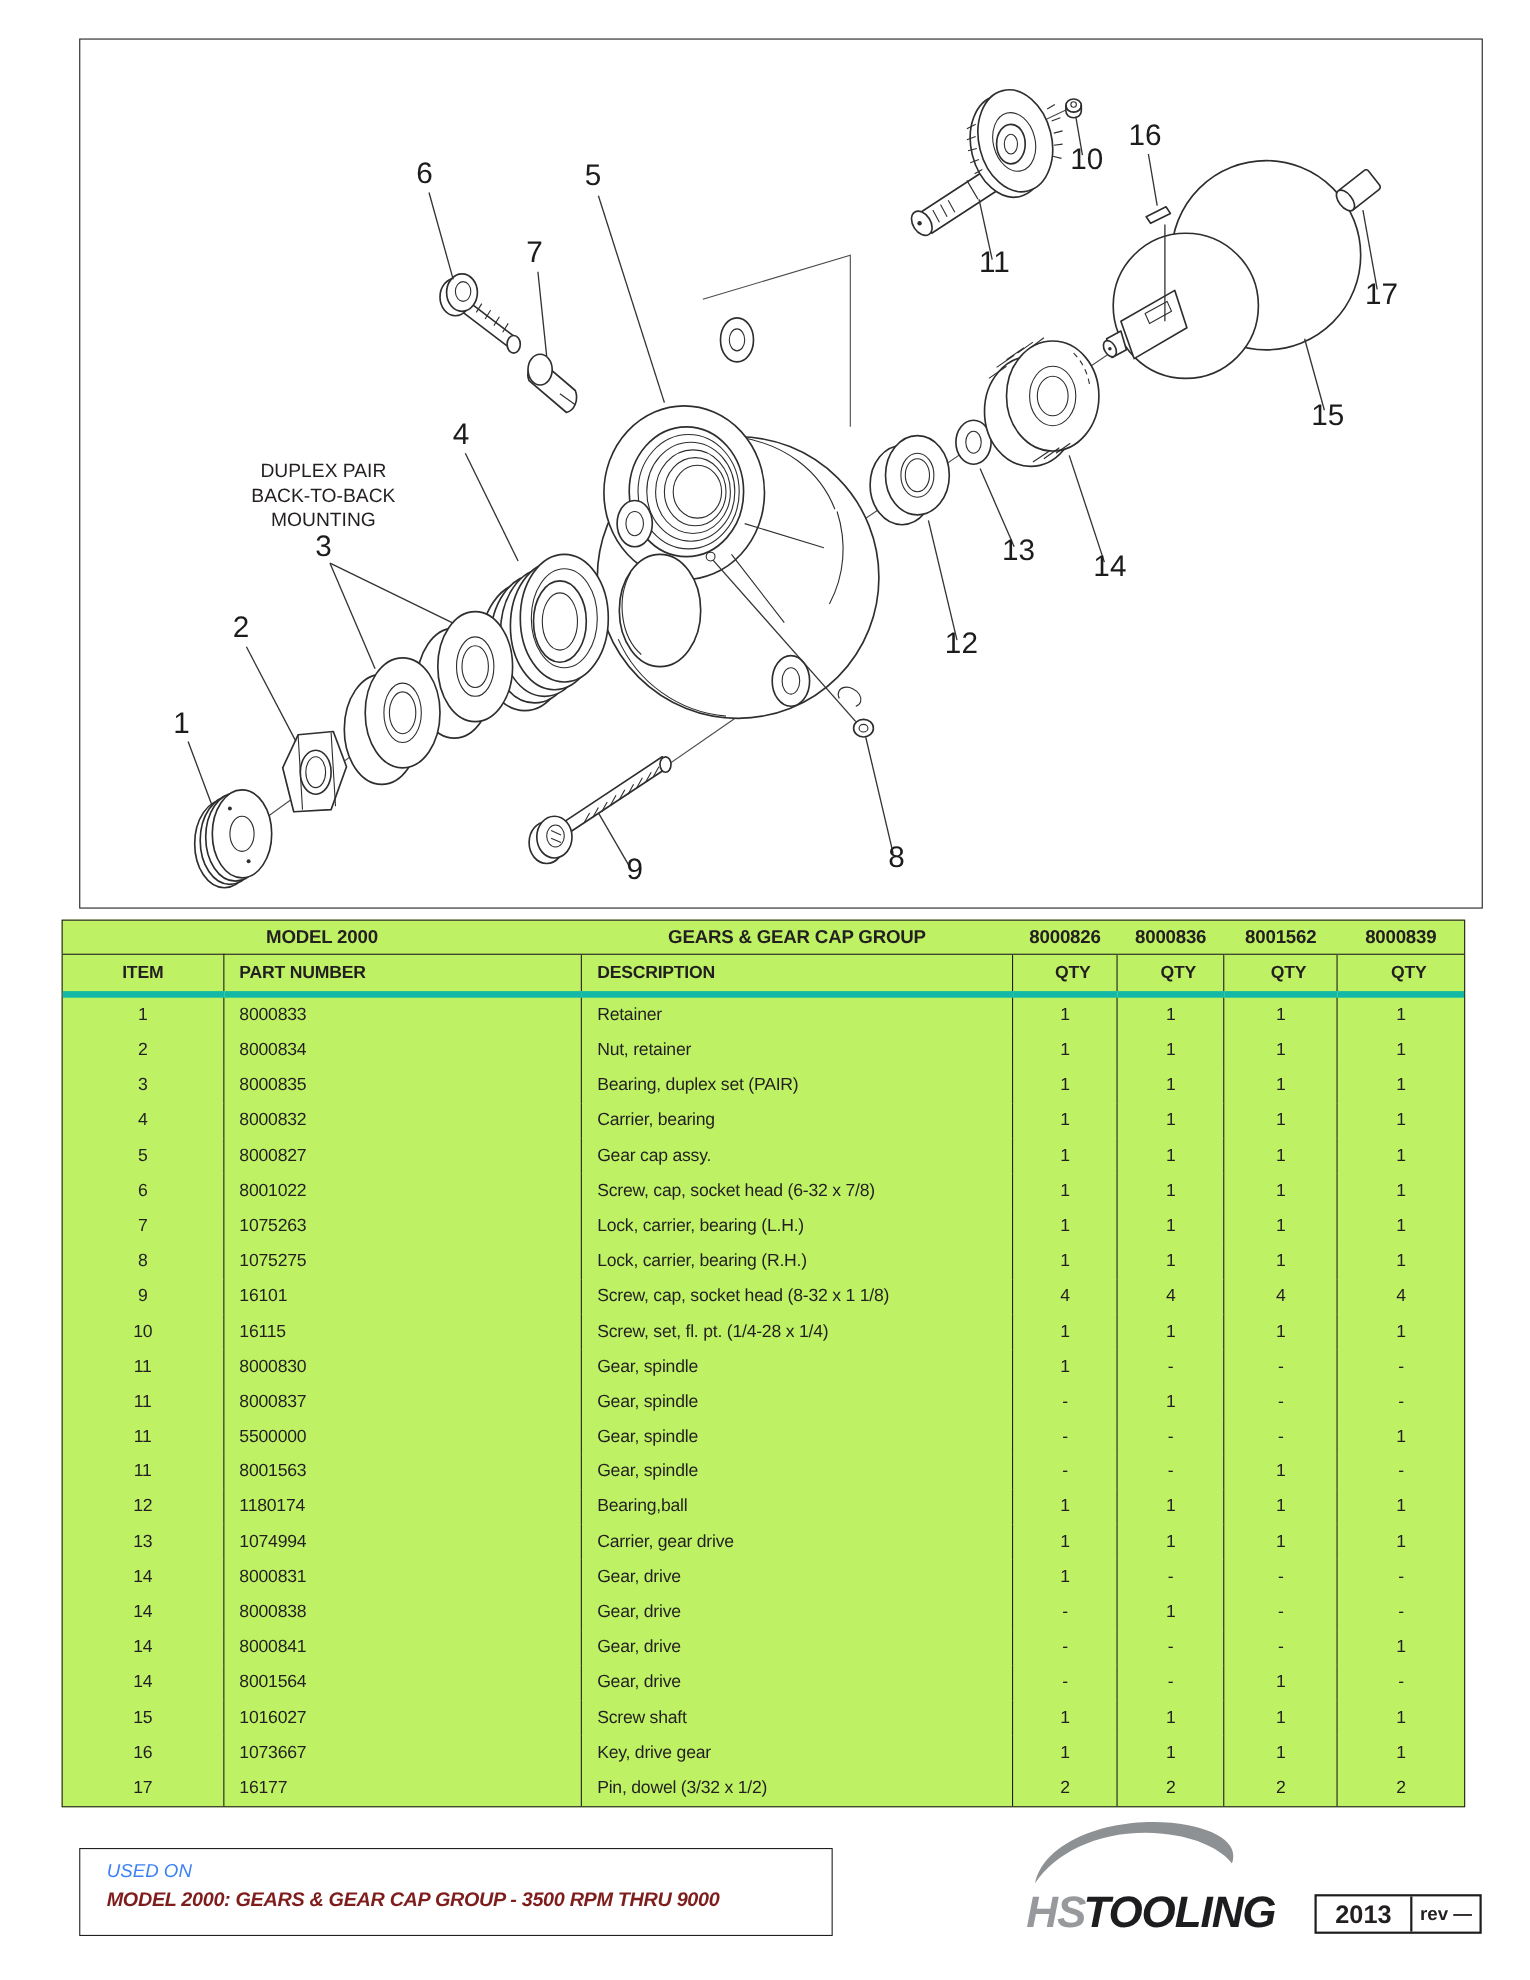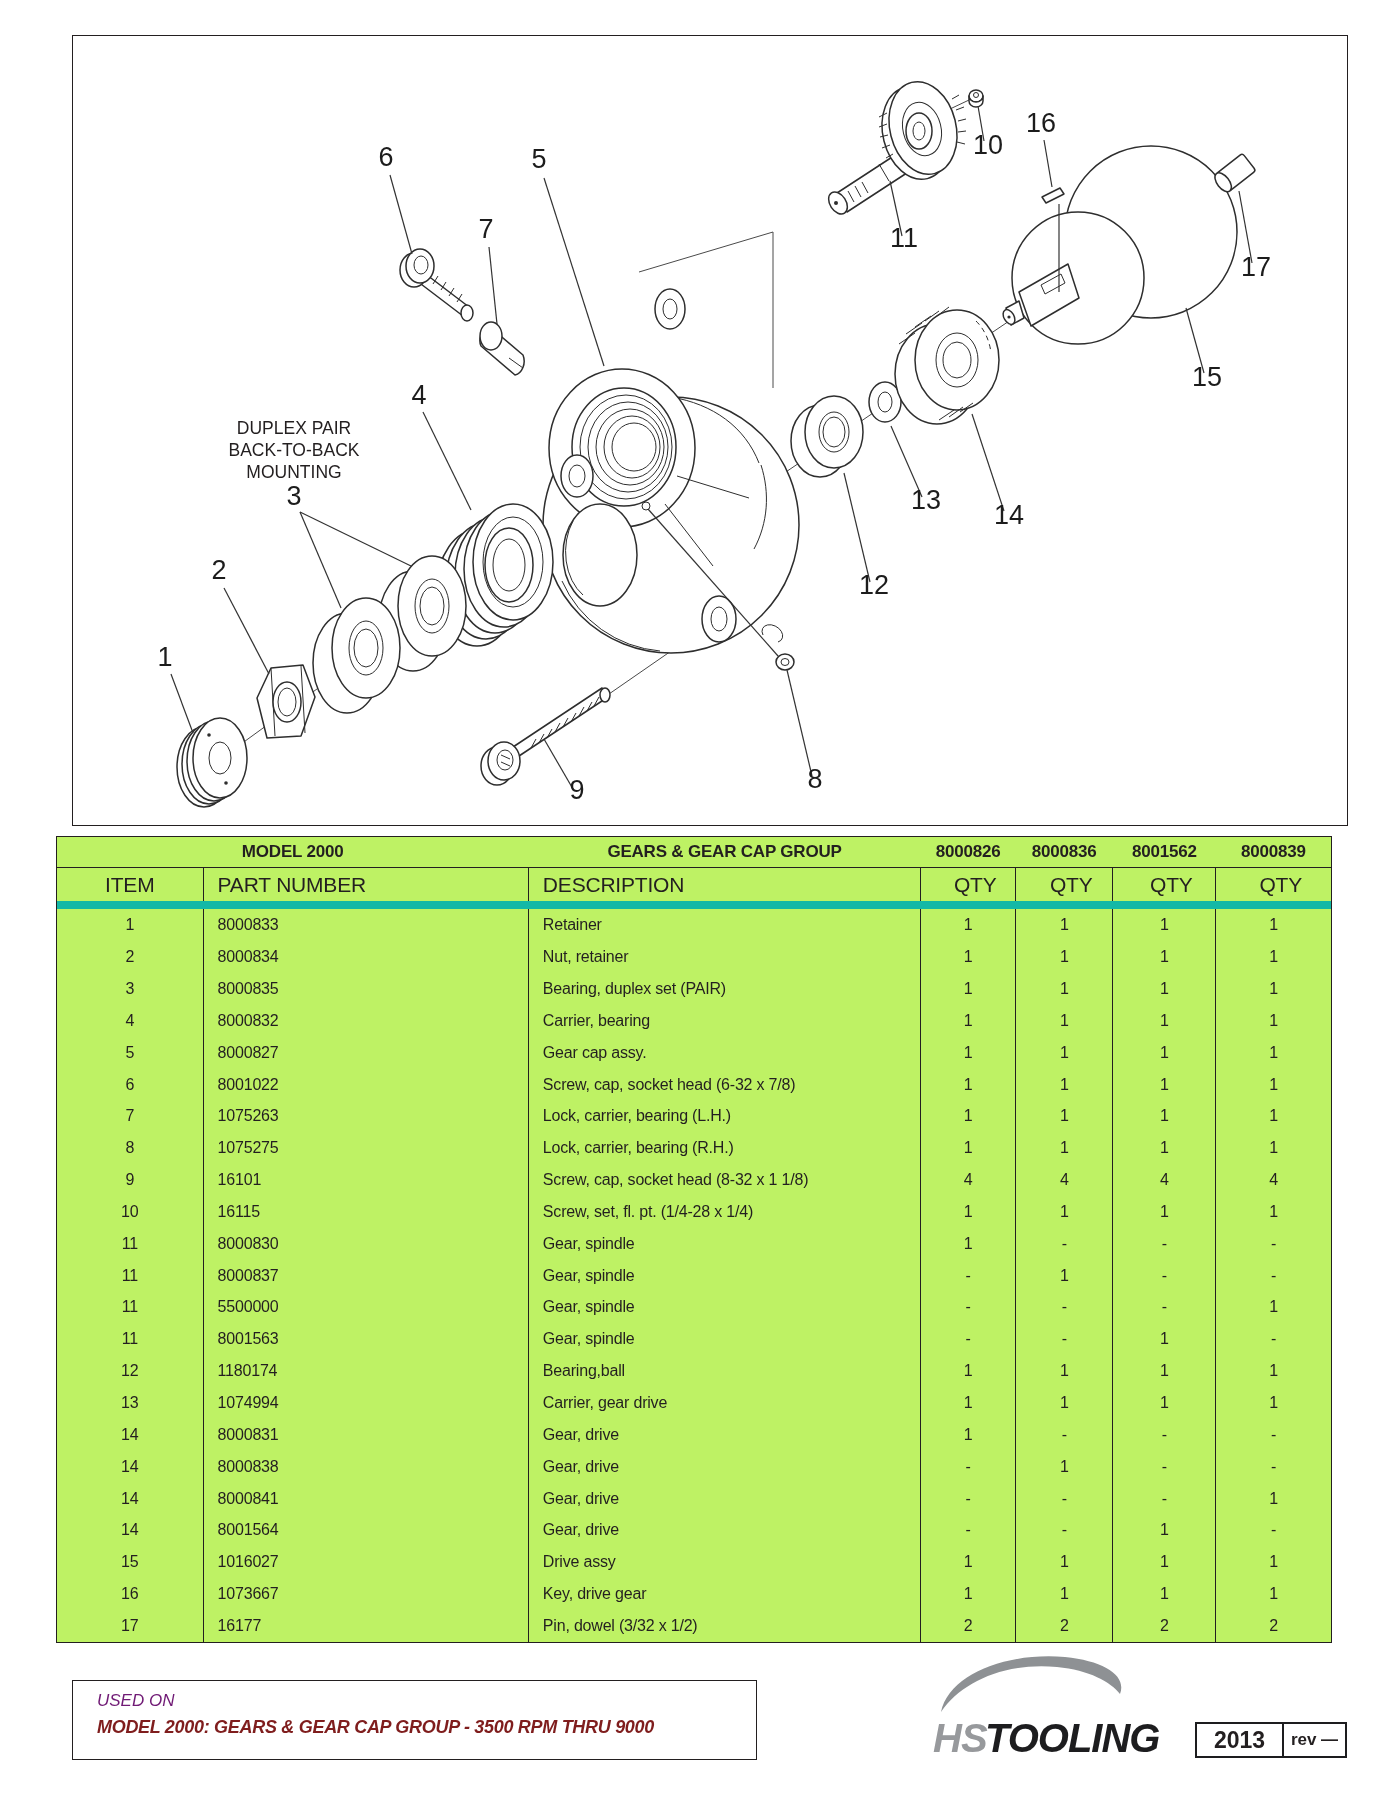--- a/index.html
+++ b/index.html
@@ -14,29 +14,29 @@
   text.callout{font-family:"Liberation Sans",sans-serif;font-size:27px;fill:#1c1c1c;}
   text.note{font-family:"Liberation Sans",sans-serif;font-size:17.5px;fill:#231f20;text-anchor:middle;}
   
   .table-box{position:absolute;left:56px;top:836px;width:1276px;height:807px;border:1.5px solid #231f20;box-sizing:border-box;background:#bef264;}
   table.parts{border-collapse:collapse;table-layout:fixed;width:100%;height:100%;}
   table.parts td{font-size:16px;letter-spacing:-0.2px;padding:0 0 0 14px;vertical-align:middle;overflow:hidden;white-space:nowrap;}
   tr.title-row td{font-size:17px;font-weight:bold;height:30px;border-bottom:1px solid #231f20;padding:0;text-align:center;}
   tr.rpm-row td{font-size:17px;font-weight:bold;height:30px;border-bottom:2.5px solid #231f20;padding:0;text-align:center;}
   tr.rpm-row td.rpm-label{text-align:right;padding-right:8px;}
   tr.rpm-row td.q{border-left:1.2px solid #231f20;}
-  tr.head-row td{font-size:21px;font-weight:normal;height:33px;border-bottom:8px solid #14b8a6;}
+  tr.head-row td{font-size:16px;font-weight:bold;height:33px;border-bottom:6px solid #14b8a6;}
   tr.head-row td.center,td.qty{text-align:center;padding:0;}
   tr.head-row td.bl, tbody td.bl, tr.filler td.bl{border-left:1.2px solid #231f20;}
   tbody td{height:29px;}
   tbody td.num{text-align:center;padding:0;}
   tr.filler td{height:auto;}
   
   .used-on-box{position:absolute;left:72px;top:1680px;width:685px;height:80px;border:1.5px solid #231f20;box-sizing:border-box;background:#fff;}
-  .used-on-label{position:absolute;left:24px;top:10px;font-size:17px;font-style:italic;color:#701a75;}
+  .used-on-label{position:absolute;left:24px;top:10px;font-size:17px;font-style:italic;color:#3b82f6;}
   .used-on-text{position:absolute;left:24px;top:36px;font-size:18px;font-weight:bold;letter-spacing:-0.3px;color:#7f1d1d;font-style:italic;}
   .logo-wrap{position:absolute;left:905px;top:1640px;width:270px;height:125px;}
   .rev-box{position:absolute;left:1195px;top:1722px;width:152px;height:36px;border:2px solid #1d1d1f;box-sizing:border-box;display:flex;background:#fff;}
   .rev-box .year-cell{width:87px;border-right:2px solid #1d1d1f;box-sizing:border-box;display:flex;align-items:center;justify-content:center;font-size:23px;font-weight:bold;}
   .rev-box .rev-cell{flex:1;display:flex;align-items:center;justify-content:center;font-size:17px;font-weight:bold;}
 </style>
 </head>
 <body>
 
 <div class="diagram-box">
@@ -454,21 +454,21 @@
           <td class="bl">8001564</td>
           <td class="bl">Gear, drive</td>
           <td class="bl num">-</td>
           <td class="bl num">-</td>
           <td class="bl num">1</td>
           <td class="bl num">-</td>
         </tr>
         <tr>
           <td class="num">15</td>
           <td class="bl">1016027</td>
-          <td class="bl">Drive assy</td>
+          <td class="bl">Screw shaft</td>
           <td class="bl num">1</td>
           <td class="bl num">1</td>
           <td class="bl num">1</td>
           <td class="bl num">1</td>
         </tr>
         <tr>
           <td class="num">16</td>
           <td class="bl">1073667</td>
           <td class="bl">Key, drive gear</td>
           <td class="bl num">1</td>

